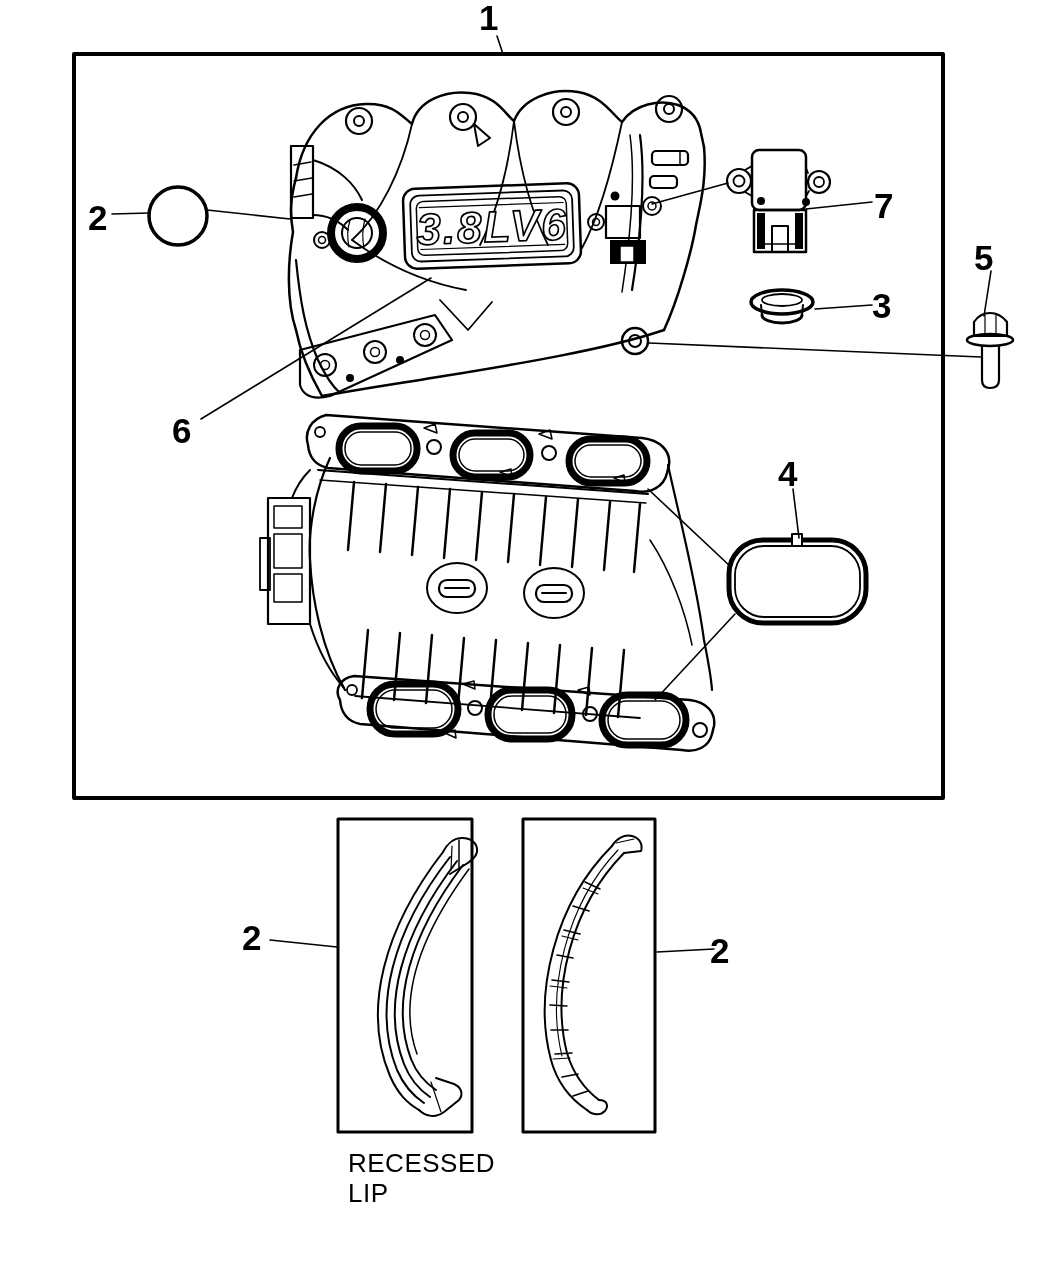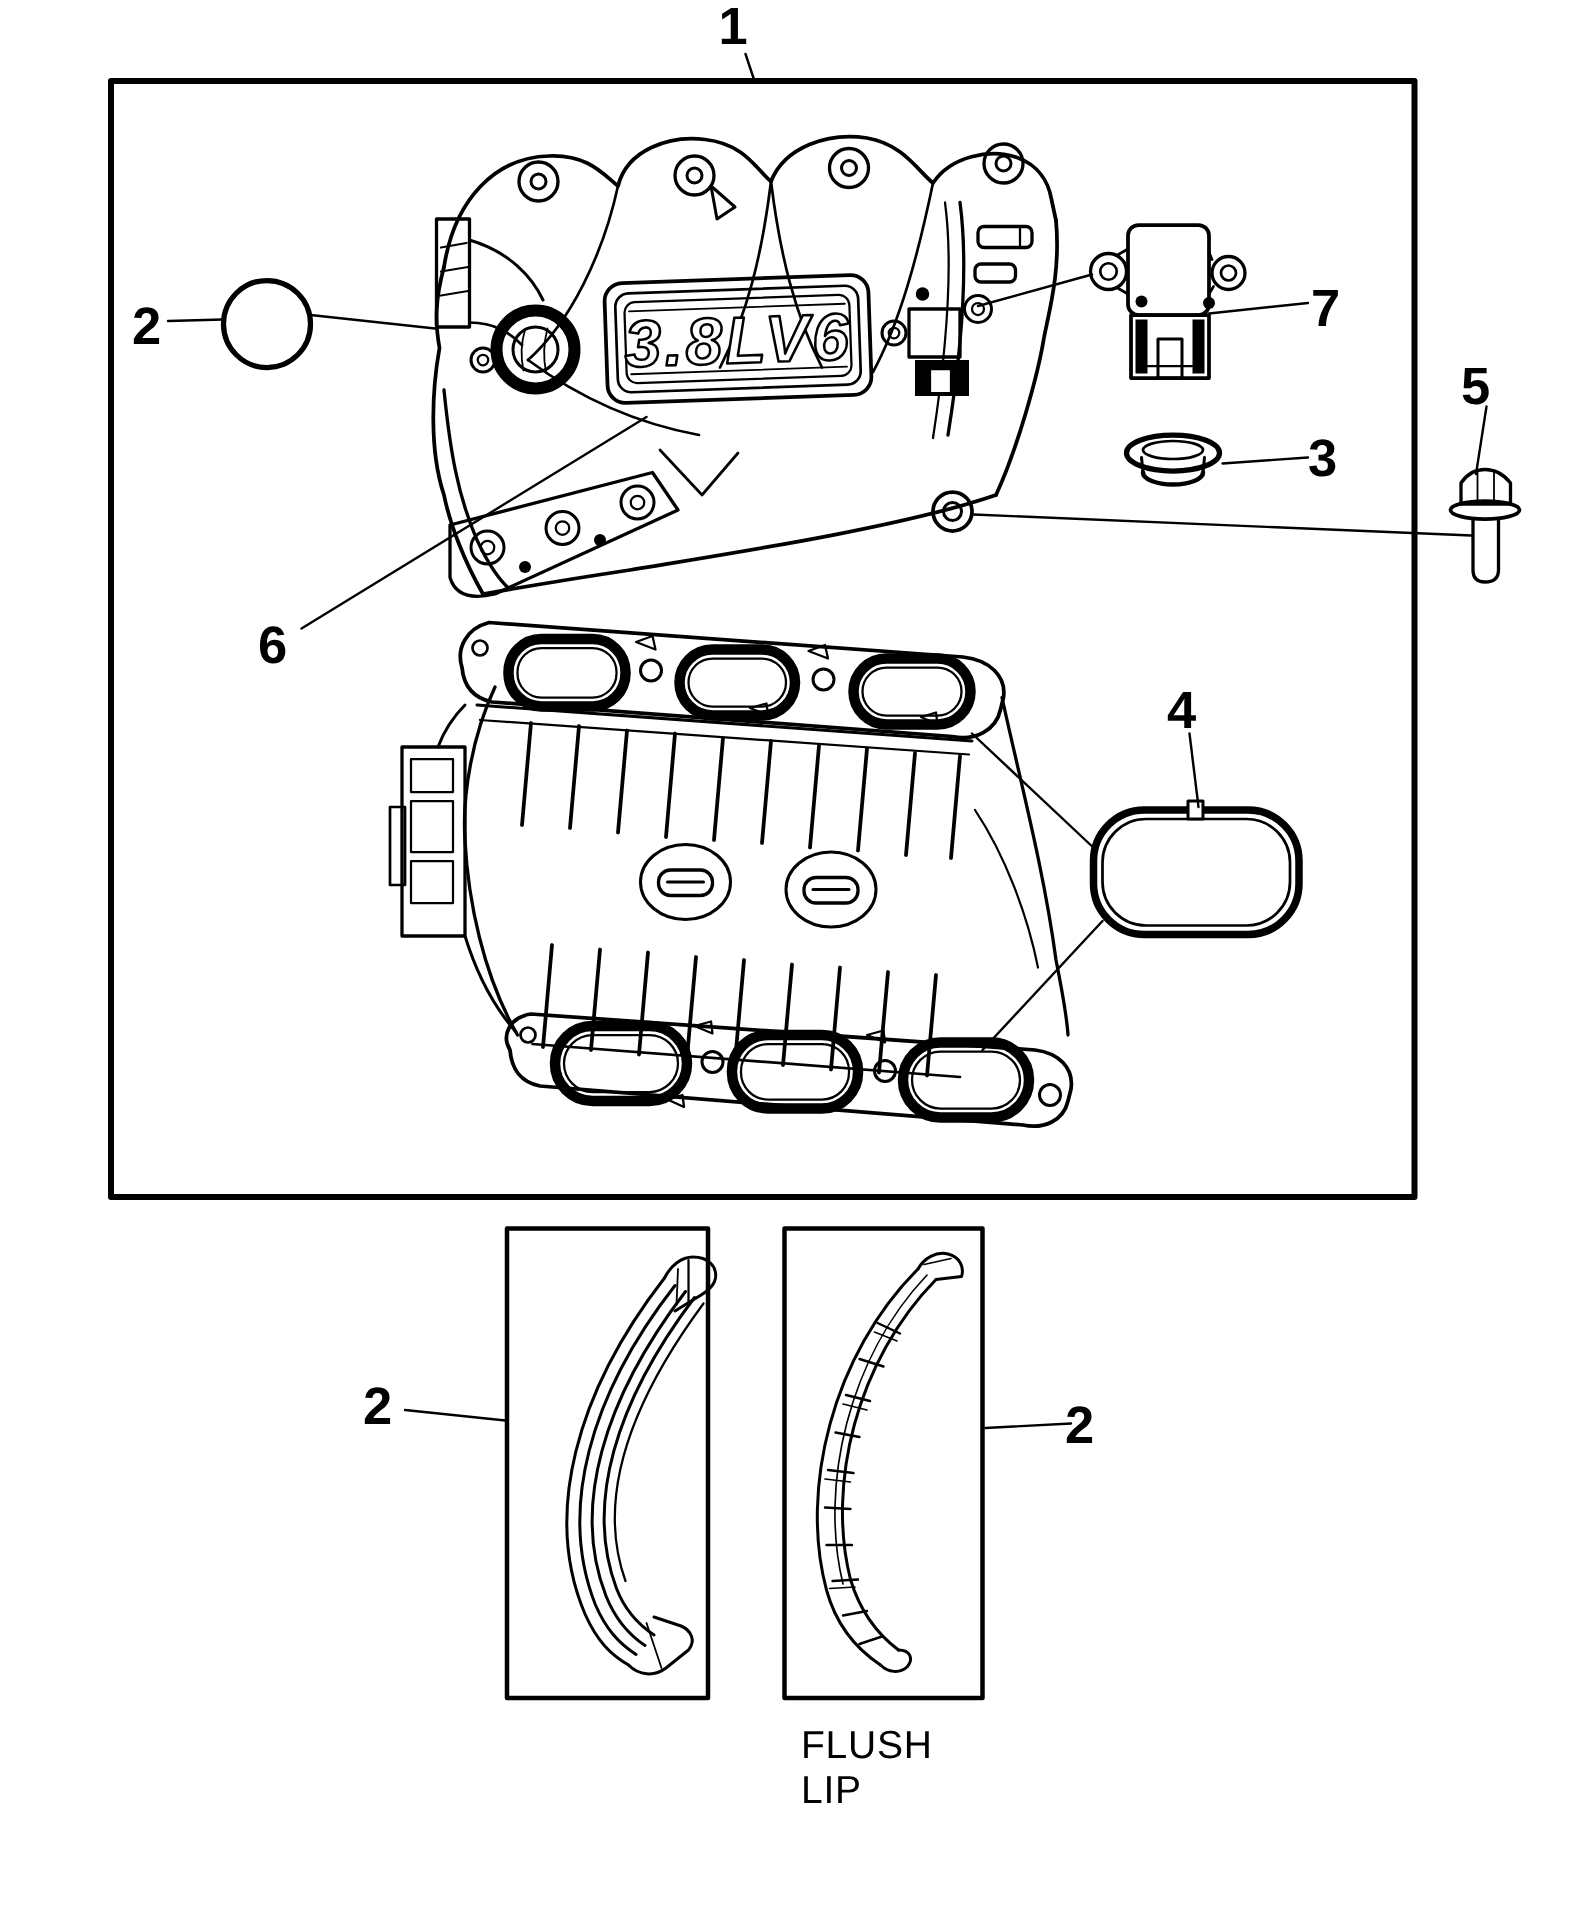--- a/index.html
+++ b/index.html
@@ -312,15 +312,15 @@
   <div class="callout" style="left:479px;top:0px;">1</div>
   <div class="callout" style="left:88px;top:200px;">2</div>
   <div class="callout" style="left:874px;top:188px;">7</div>
   <div class="callout" style="left:872px;top:288px;">3</div>
   <div class="callout" style="left:974px;top:240px;">5</div>
   <div class="callout" style="left:172px;top:413px;">6</div>
   <div class="callout" style="left:778px;top:456px;">4</div>
   <div class="callout" style="left:242px;top:920px;">2</div>
   <div class="callout" style="left:710px;top:933px;">2</div>
 
-  <div class="caption" style="left:534px;top:1148px;width:110px;">FLUSH LIP</div>
+  <div class="caption" style="left:348px;top:1148px;width:150px;">RECESSED LIP</div>
 
 </div>
 
 </body></html>

